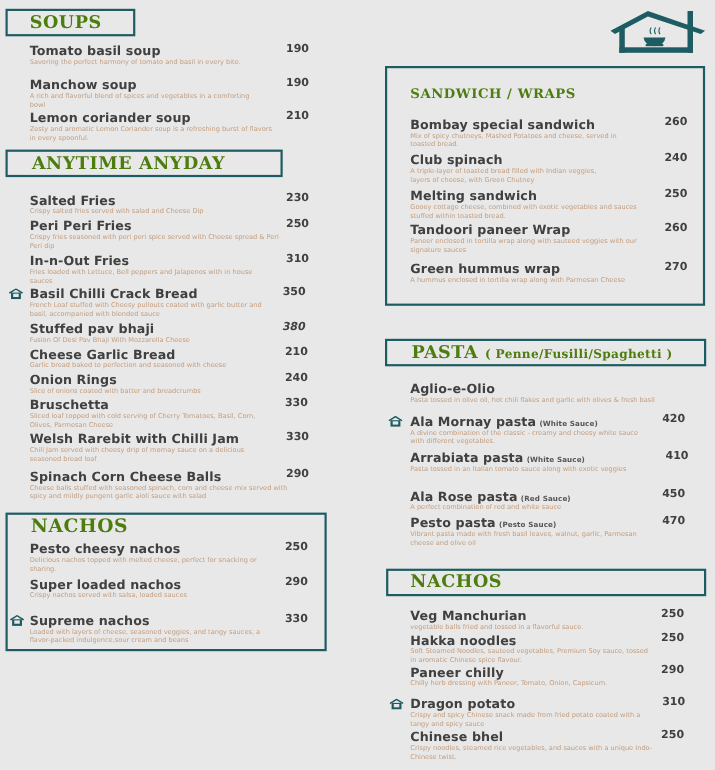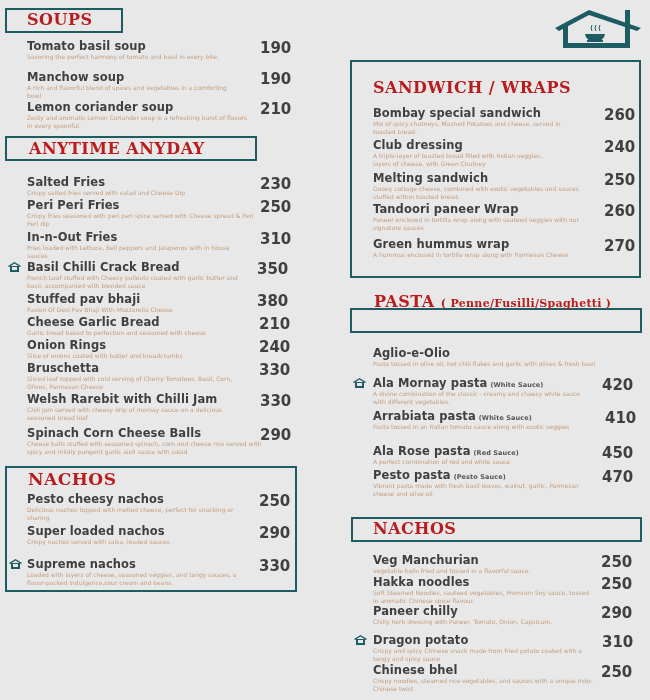--- a/index.html
+++ b/index.html
@@ -11,35 +11,35 @@
     color: #3d3d3d;
   }
   .box {
     position: absolute;
     border: 2px solid #1e5c63;
   }
   .hdr {
     position: absolute;
     font-family: "DejaVu Serif", serif;
     font-weight: bold;
-    color: #b91c1c;
+    color: #4d7c0f;
     letter-spacing: 0.5px;
     white-space: nowrap;
   }
   .hdr .sub { font-size: 11px; letter-spacing: 0.3px; }
   .item { position: absolute; }
   .name {
     position: absolute; left: 0; top: 0;
     font-size: 11.5px; font-weight: bold; color: #404040;
     white-space: nowrap; letter-spacing: 0.1px;
   }
   .name .note { font-size: 6.5px; font-weight: bold; color: #555; margin-left: 3px; }
   .price {
     position: absolute; top: 0;
-    font-size: 15px; font-weight: bold; color: #404040;
+    font-size: 10px; font-weight: bold; color: #404040;
   }
   .desc {
     position: absolute; left: 0; top: 14px;
     font-size: 6px; line-height: 8px; color: #c49d7d;
   }
   .ic {
     position: absolute; width: 13px; height: 10px;
   }
   .logo { position: absolute; left: 553px; top: 6px; width: 90px; height: 44px; }
 </style>
@@ -99,21 +99,21 @@
     <rect x="2" y="4" width="9" height="6" fill="#1e5c63"></rect>
     <rect x="4" y="5" width="5" height="3" fill="#e8e8e8"></rect>
   </svg>
 <div class="item" style="left:27px;top:260px;width:260px;">
   <span class="name">Basil Chilli Crack Bread</span>
   <span class="price" style="left:230px;">350</span>
   <div class="desc" style="width:225px;">French Loaf stuffed with Cheesy pullouts coated with garlic butter and basil, accompanied with blended sauce</div>
 </div>
 <div class="item" style="left:27px;top:292px;width:260px;">
   <span class="name">Stuffed pav bhaji</span>
-  <span class="price" style="left:230px;">380</span>
+  <span class="price" style="left:230px;font-style:italic;">380</span>
   <div class="desc" style="width:235px;">Fusion Of Desi Pav Bhaji With Mozzarella Cheese</div>
 </div>
 <div class="item" style="left:27px;top:315px;width:260px;">
   <span class="name">Cheese Garlic Bread</span>
   <span class="price" style="left:232px;">210</span>
   <div class="desc" style="width:240px;">Garlic bread baked to perfection and seasoned with cheese</div>
 </div>
 <div class="item" style="left:27px;top:338px;width:260px;">
   <span class="name">Onion Rings</span>
   <span class="price" style="left:232px;">240</span>
@@ -152,49 +152,49 @@
     <rect x="2" y="4" width="9" height="6" fill="#1e5c63"></rect>
     <rect x="4" y="5" width="5" height="3" fill="#e8e8e8"></rect>
   </svg>
 <div class="item" style="left:27px;top:557px;width:260px;">
   <span class="name">Supreme nachos</span>
   <span class="price" style="left:232px;">330</span>
   <div class="desc" style="width:225px;">Loaded with layers of cheese, seasoned veggies, and tangy sauces, a flavor-packed indulgence,sour cream and beans</div>
 </div>
 
 <div class="box" style="left:350px;top:60px;width:291px;height:218px;"></div>
-<div class="hdr" style="left:373px;top:78px;font-size:16px;">SANDWICH / WRAPS</div>
+<div class="hdr" style="left:373px;top:78px;font-size:12px;">SANDWICH / WRAPS</div>
 <div class="item" style="left:373px;top:106px;width:256px;">
   <span class="name">Bombay special sandwich</span>
   <span class="price" style="left:231px;">260</span>
   <div class="desc" style="width:205px;">Mix of spicy chutneys, Mashed Potatoes and cheese, served in toasted bread.</div>
 </div>
 <div class="item" style="left:373px;top:138px;width:256px;">
-  <span class="name">Club dressing</span>
+  <span class="name">Club spinach</span>
   <span class="price" style="left:231px;">240</span>
   <div class="desc" style="width:185px;">A triple-layer of toasted bread filled with Indian veggies, layers of cheese, with Green Chutney</div>
 </div>
 <div class="item" style="left:373px;top:171px;width:256px;">
   <span class="name">Melting sandwich</span>
   <span class="price" style="left:231px;">250</span>
   <div class="desc" style="width:225px;">Gooey cottage cheese, combined with exotic vegetables and sauces stuffed within toasted bread.</div>
 </div>
 <div class="item" style="left:373px;top:202px;width:256px;">
   <span class="name">Tandoori paneer Wrap</span>
   <span class="price" style="left:231px;">260</span>
   <div class="desc" style="width:225px;">Paneer enclosed in tortilla wrap along with sauteed veggies with our signature sauces</div>
 </div>
 <div class="item" style="left:373px;top:237px;width:256px;">
   <span class="name">Green hummus wrap</span>
   <span class="price" style="left:231px;">270</span>
   <div class="desc" style="width:225px;">A hummus enclosed in tortilla wrap along with Parmesan Cheese</div>
 </div>
 
 <div class="box" style="left:350px;top:308px;width:292px;height:25px;"></div>
-<div class="hdr" style="left:374px;top:292px;font-size:16px;">
+<div class="hdr" style="left:374px;top:310px;font-size:16px;">
   <span>PASTA</span>
   <span class="sub">( Penne/Fusilli/Spaghetti )</span>
 </div>
 <div class="item" style="left:373px;top:346px;width:256px;">
   <span class="name"><span>Aglio-e-Olio</span></span>
   <span class="price" style="left:229px;margin-left:48px;">430</span>
   <div class="desc" style="width:235px;">Pasta tossed in olive oil, hot chili flakes and garlic with olives &amp; fresh basil</div>
 </div>
 <svg class="ic" viewBox="0 0 13 10" style="left:353px;top:378px;">
     <polygon points="0,4 6.5,0 13,4 12,5 6.5,1.5 1,5" fill="#1e5c63"></polygon>

